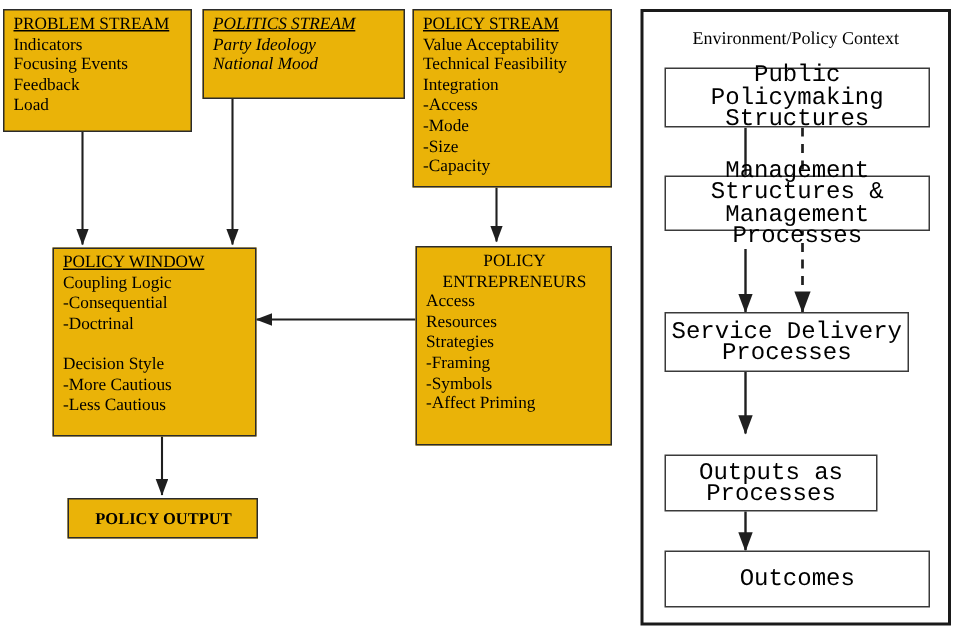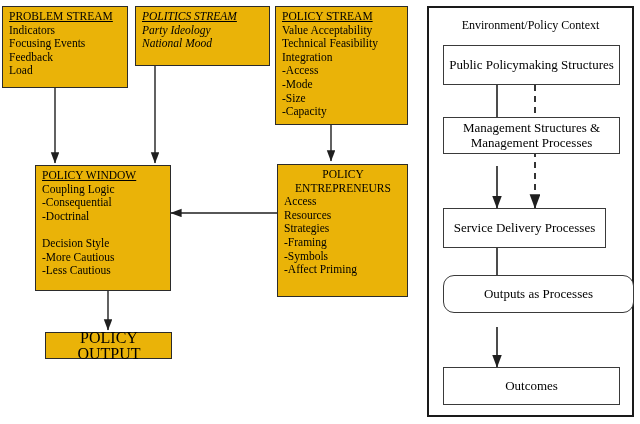--- a/index.html
+++ b/index.html
@@ -34,42 +34,44 @@
 
   .rbox{
     position:absolute;
     border:1px solid #3a3a3a;
     background:#ffffff;
     box-sizing:border-box;
     display:flex;
     align-items:center;
     justify-content:center;
     text-align:center;
-    font-size:13px;
+    font-size:16px;
     line-height:14.5px;
     z-index:3;
+    font-family:Liberation Mono, monospace;
   }
   .panel{
     position:absolute;
     border:2px solid #1a1a1a;
     background:#ffffff;
     box-sizing:border-box;
     z-index:1;
   }
   .panel-title{
     position:absolute;
     text-align:center;
     font-size:12px;
     z-index:3;
     white-space:nowrap;
   }
   .out-center{
-    text-align:center;
-    font-size:16px;
+    text-align:left;
+    font-size:11px;
     line-height:16px;
+    font-weight:bold;
   }
   svg.conn{position:absolute;left:0;top:0;width:640px;height:424px;z-index:2;pointer-events:none;}
 </style>
 </head>
 <body>
 
 <div id="stage">
 
   <svg class="conn" viewBox="0 0 640 424">
     <defs>
@@ -163,21 +165,21 @@
   </div>
 
   <div class="rbox" style="left:443px;top:117px;width:177px;height:37px;">
     <span>Management Structures &amp; Management Processes</span>
   </div>
 
   <div class="rbox" style="left:443px;top:208px;width:163px;height:40px;">
     <span>Service Delivery Processes</span>
   </div>
 
-  <div class="rbox" style="left:443px;top:275px;width:191px;height:38px;border-radius:11px;">
+  <div class="rbox" style="left:443px;top:303px;width:142px;height:38px;">
     <span>Outputs as Processes</span>
   </div>
 
   <div class="rbox" style="left:443px;top:367px;width:177px;height:38px;">
     <span>Outcomes</span>
   </div>
 
 </div>
 
 </body></html>

